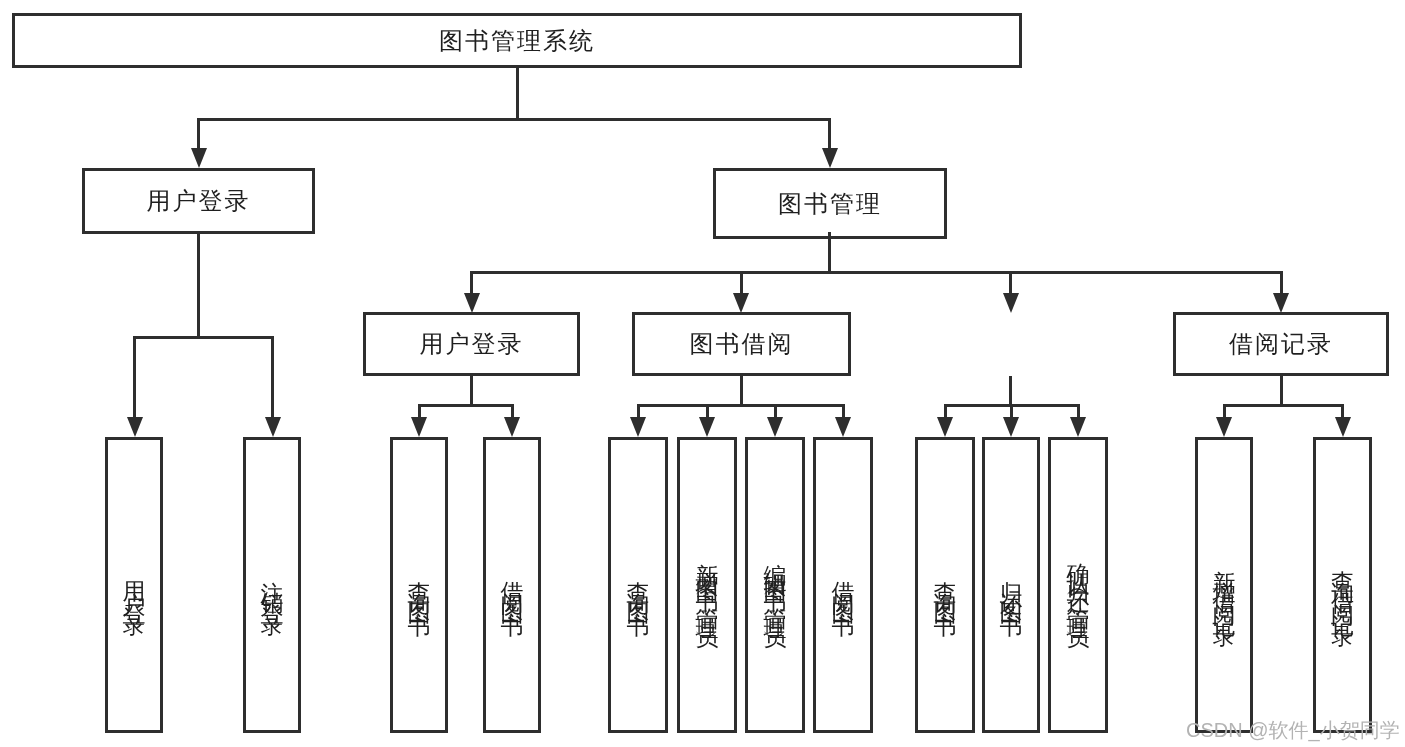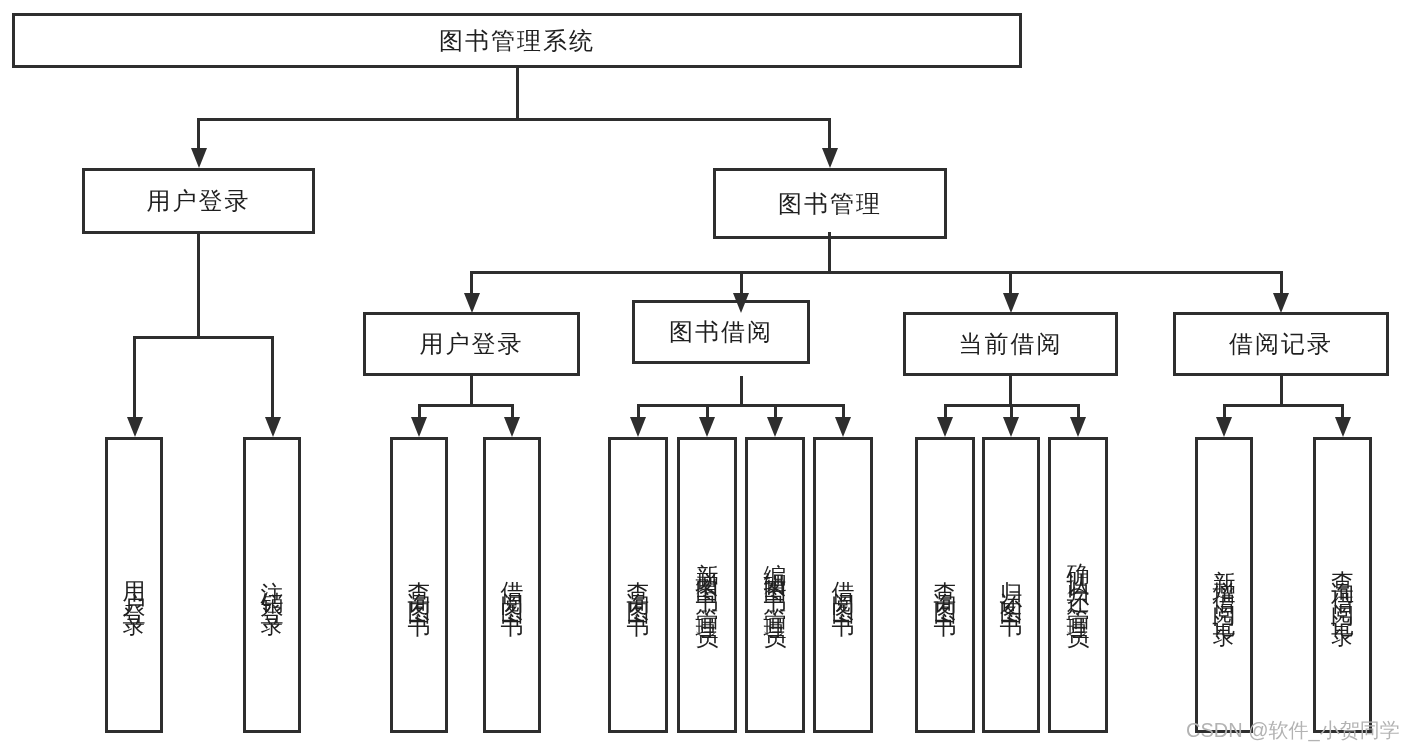--- a/index.html
+++ b/index.html
@@ -72,25 +72,22 @@
   <div class="box h" style="left:82px; top:168px; width:233px; height:66px;">
     <span>用户登录</span>
   </div>
   <div class="box h" style="left:713px; top:168px; width:234px; height:71px;">
     <span>图书管理</span>
   </div>
 
   <div class="box h" style="left:363px; top:312px; width:217px; height:64px;">
     <span>用户登录</span>
   </div>
-  <div class="box h" style="left:632px; top:300px; width:178px; height:64px;font-family:Liberation Serif, serif;">
+  <div class="box h" style="left:632px; top:312px; width:219px; height:64px;font-family:Liberation Serif, serif;">
     <span>图书借阅</span>
-  </div>
-  <div class="box h" style="left:903px; top:312px; width:215px; height:64px;">
-    <span>当前借阅</span>
   </div>
   <div class="box h" style="left:1173px; top:312px; width:216px; height:64px;">
     <span>借阅记录</span>
   </div>
 
   <div class="box v" style="left:105px; top:437px; width:58px; height:296px;">
     <span class="vtext">用户登录</span>
   </div>
   <div class="box v" style="left:243px; top:437px; width:58px; height:296px;">
     <span class="vtext">注销登录</span>

